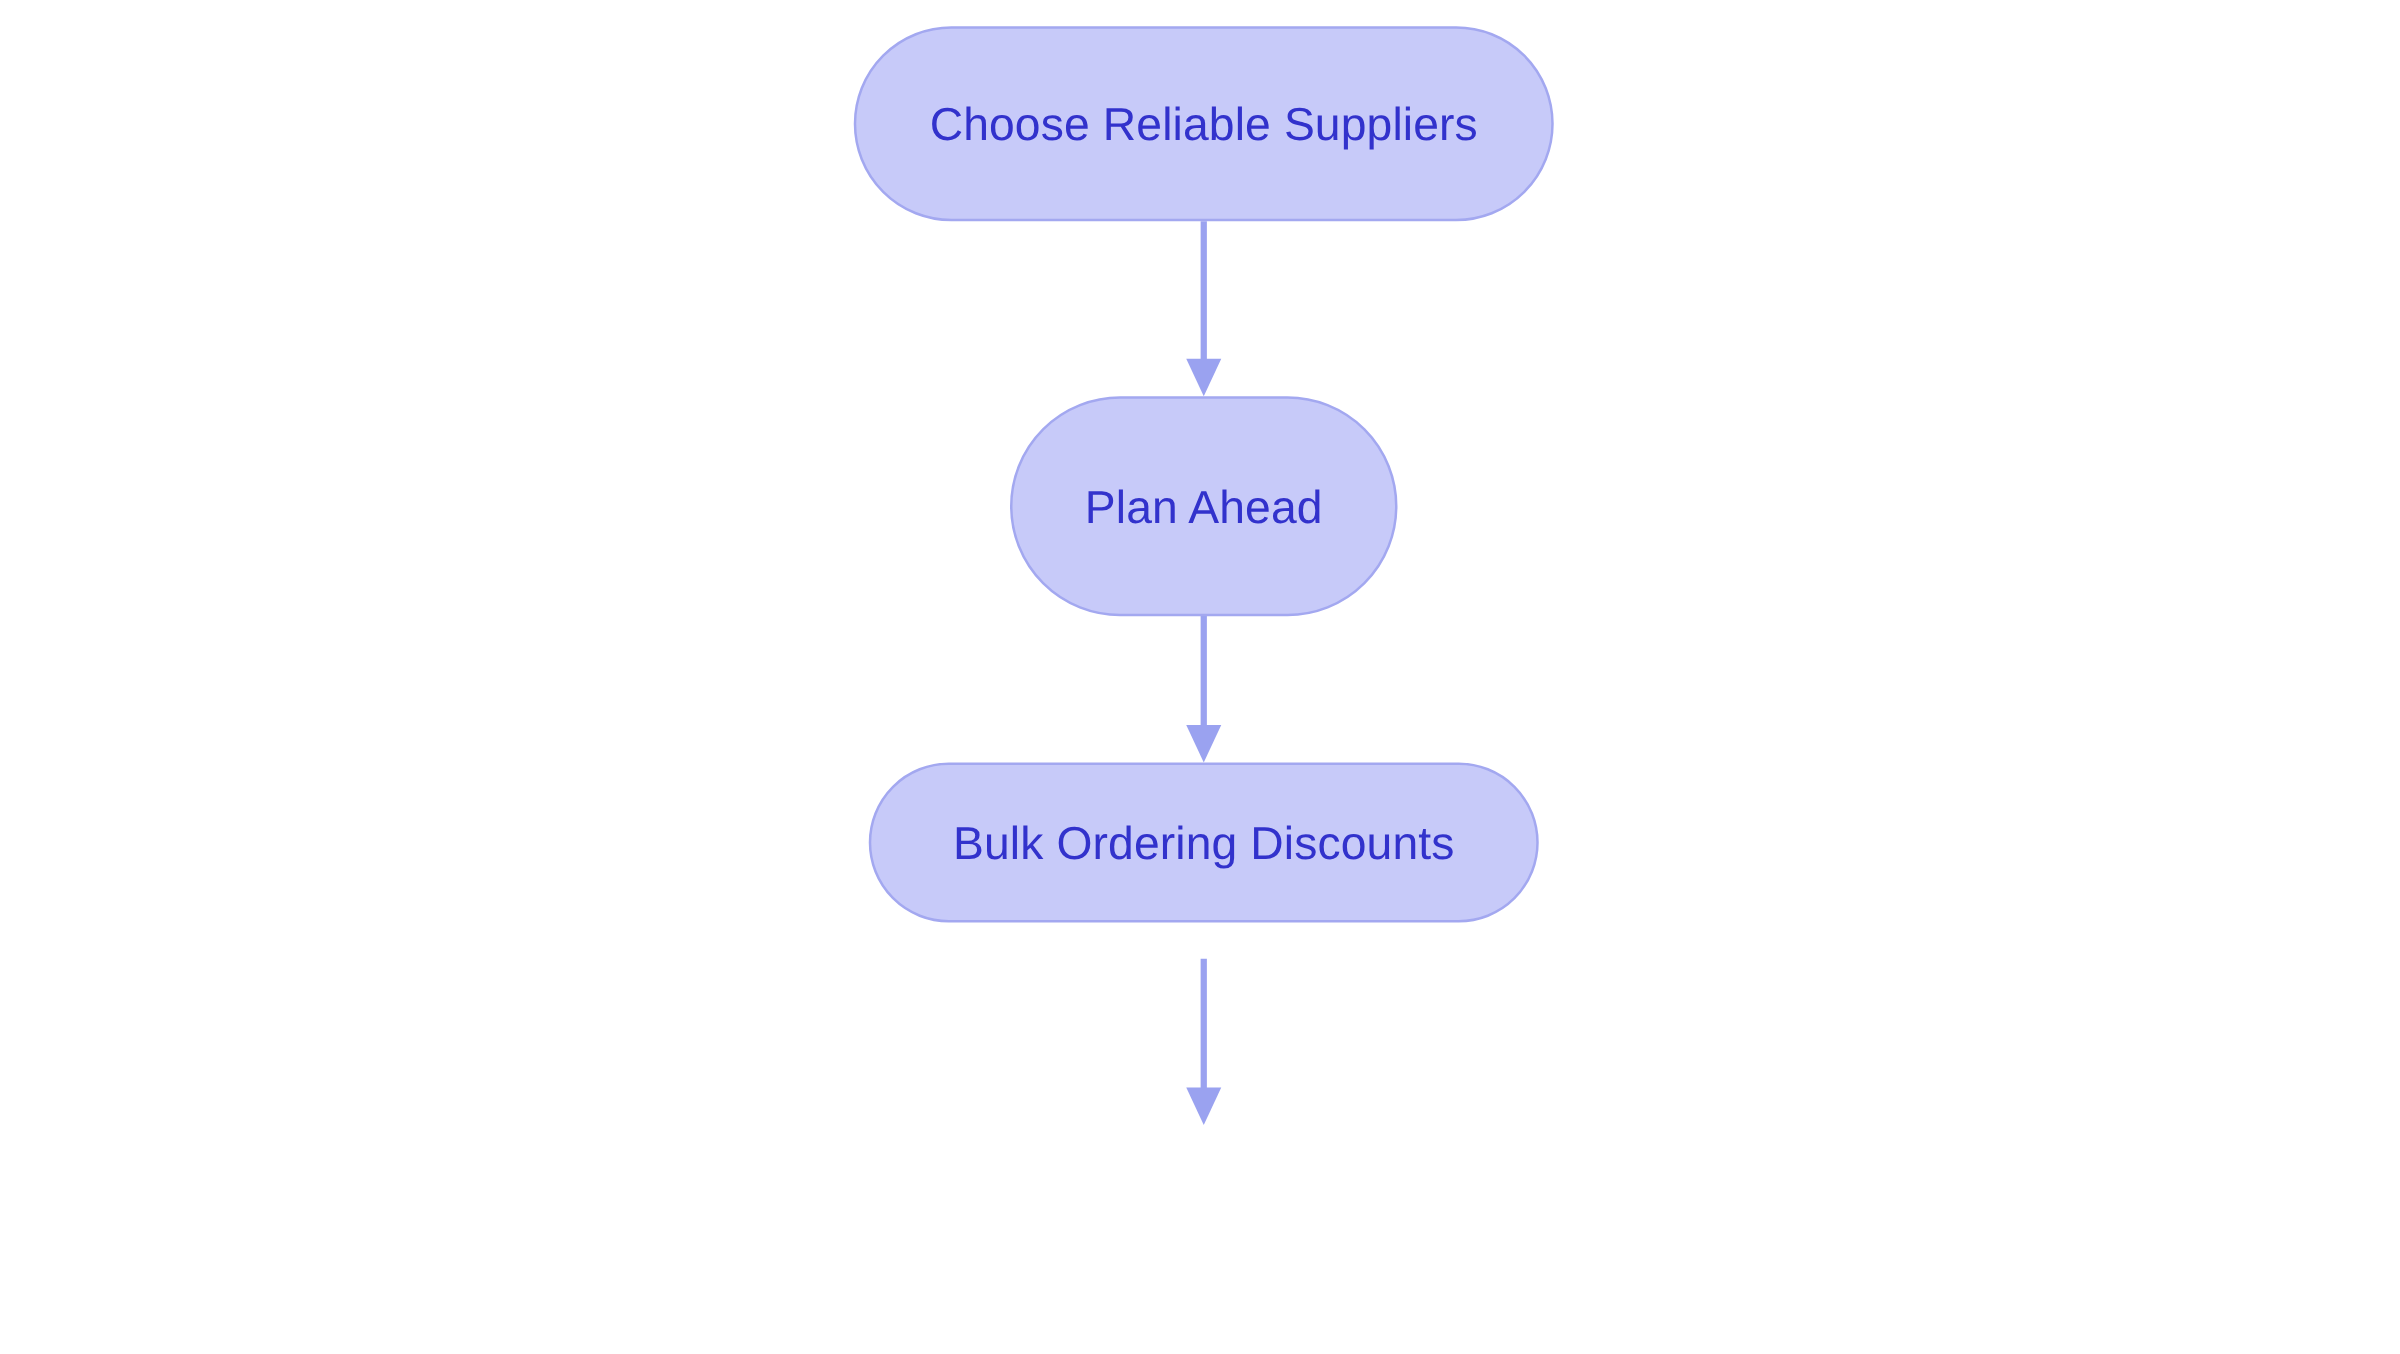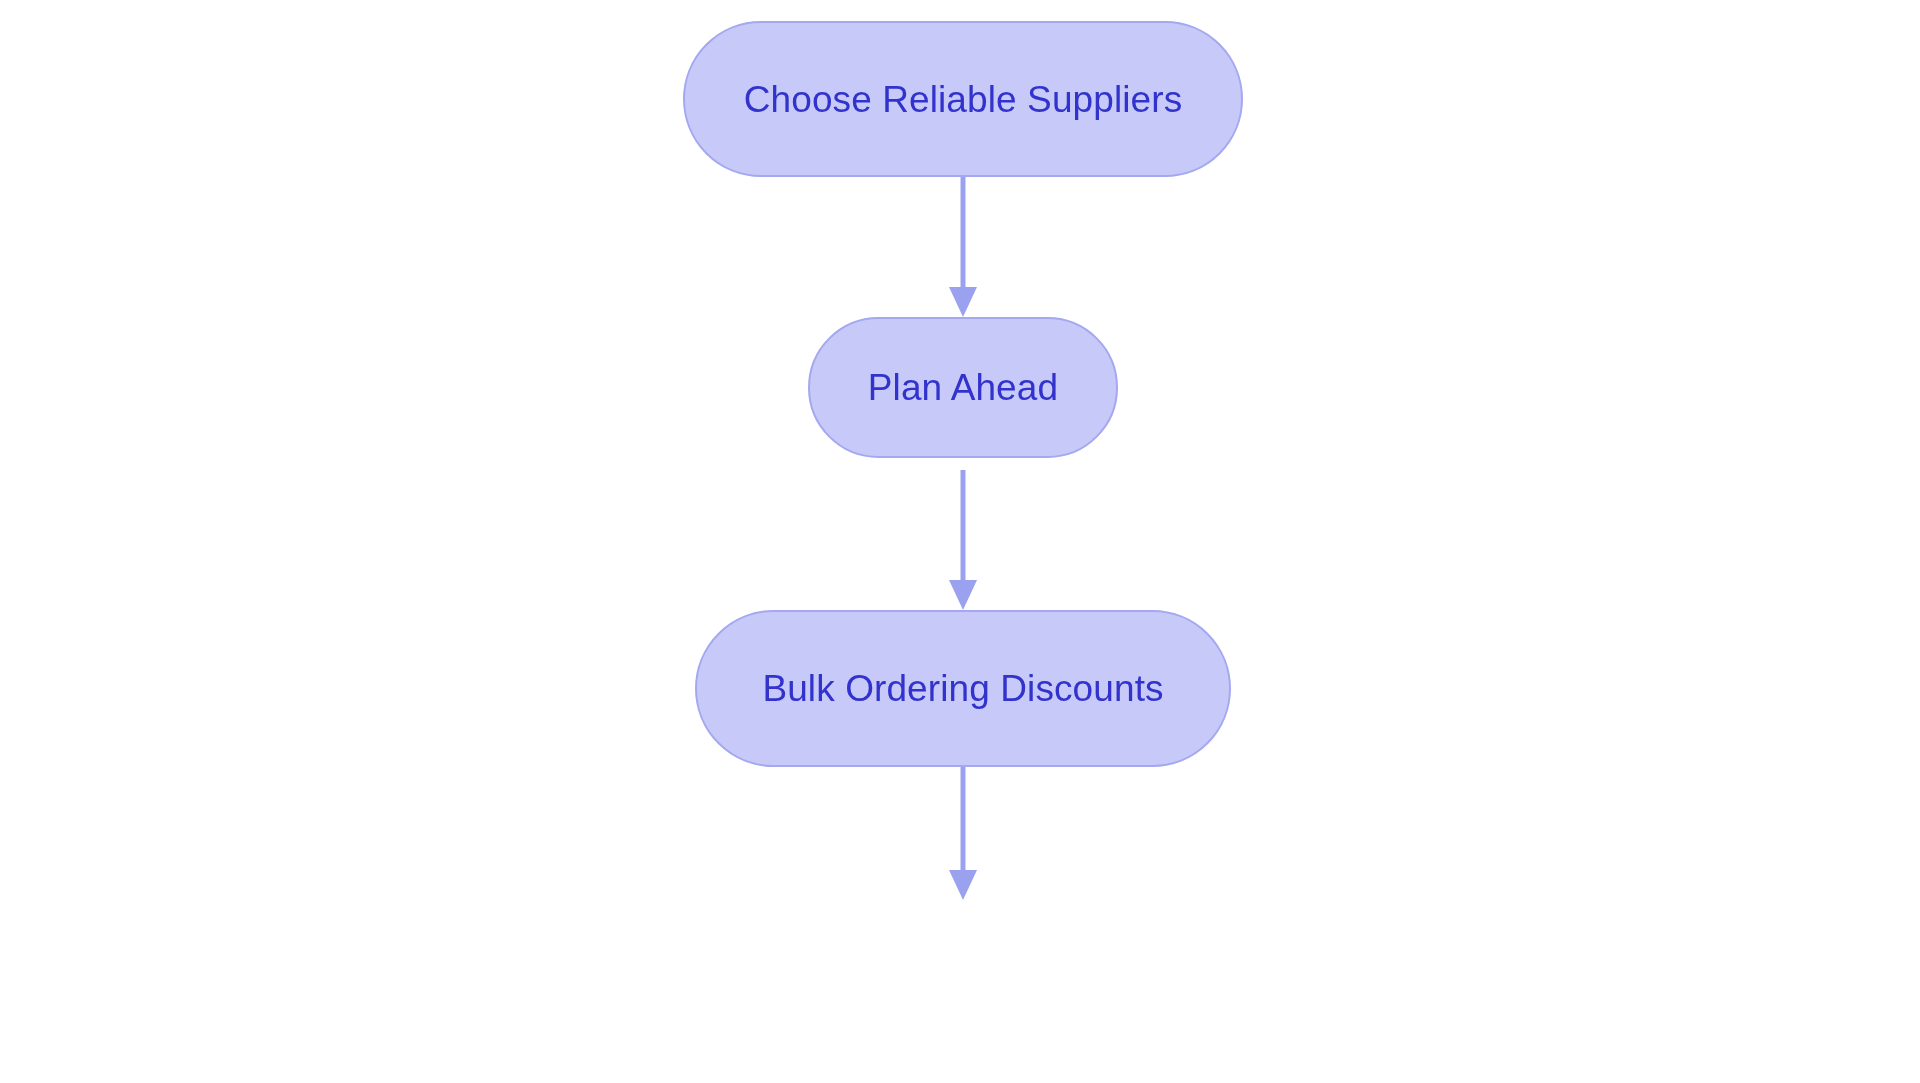--- a/index.html
+++ b/index.html
@@ -87,23 +87,23 @@
       <svg width="40" height="133" viewBox="0 0 40 133" xmlns="http://www.w3.org/2000/svg" aria-hidden="true">
         <line x1="20" y1="0" x2="20" y2="111" stroke="#9aa2f0" stroke-width="5"></line>
         <polygon points="20,133 6,103 34,103" fill="#9aa2f0"></polygon>
       </svg>
     </div>
 
     <div class="node" style="left:963px; top:21px; width:560px; height:156px;">
       <span class="node-label">Choose Reliable Suppliers</span>
     </div>
 
-    <div class="node" style="left:963px; top:317px; width:310px; height:141px;">
+    <div class="node" style="left:963px; top:317px; width:310px; height:176px;">
       <span class="node-label">Plan Ahead</span>
     </div>
 
-    <div class="node" style="left:963px; top:610px; width:536px; height:157px;">
+    <div class="node" style="left:963px; top:610px; width:536px; height:128px;">
       <span class="node-label">Bulk Ordering Discounts</span>
     </div>
 
 
   </div>
 </div>
 
 </body></html>

